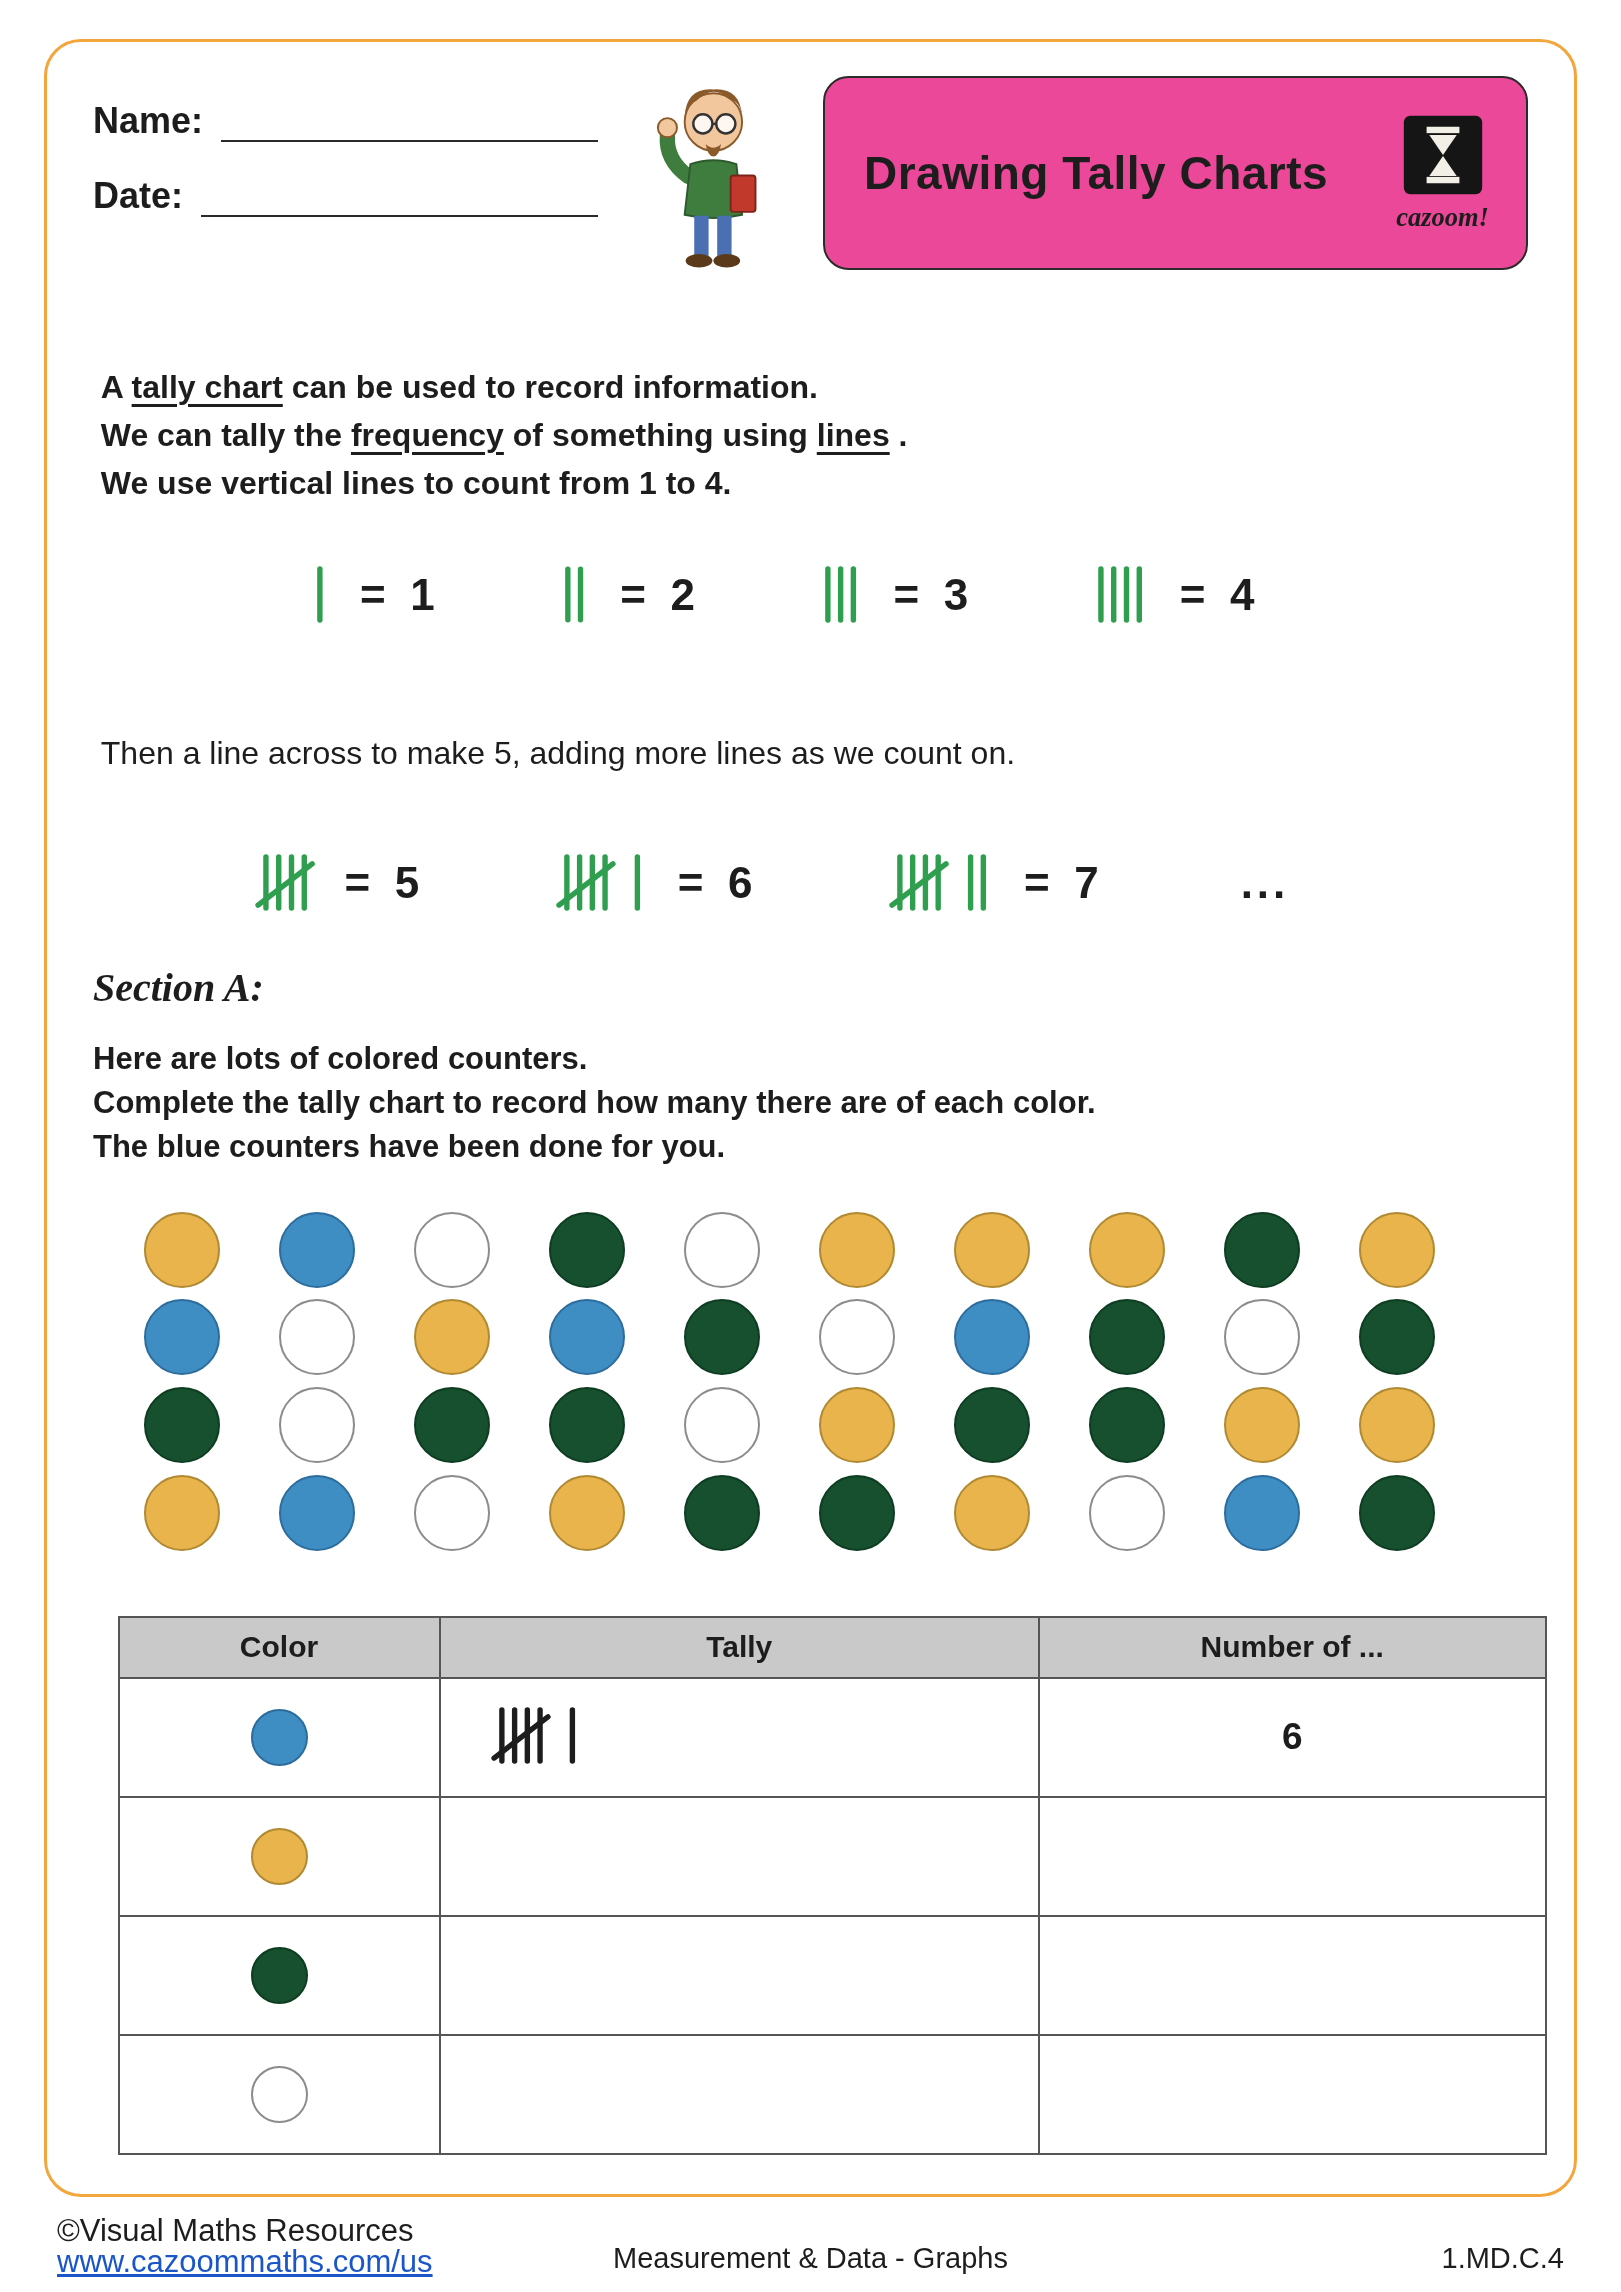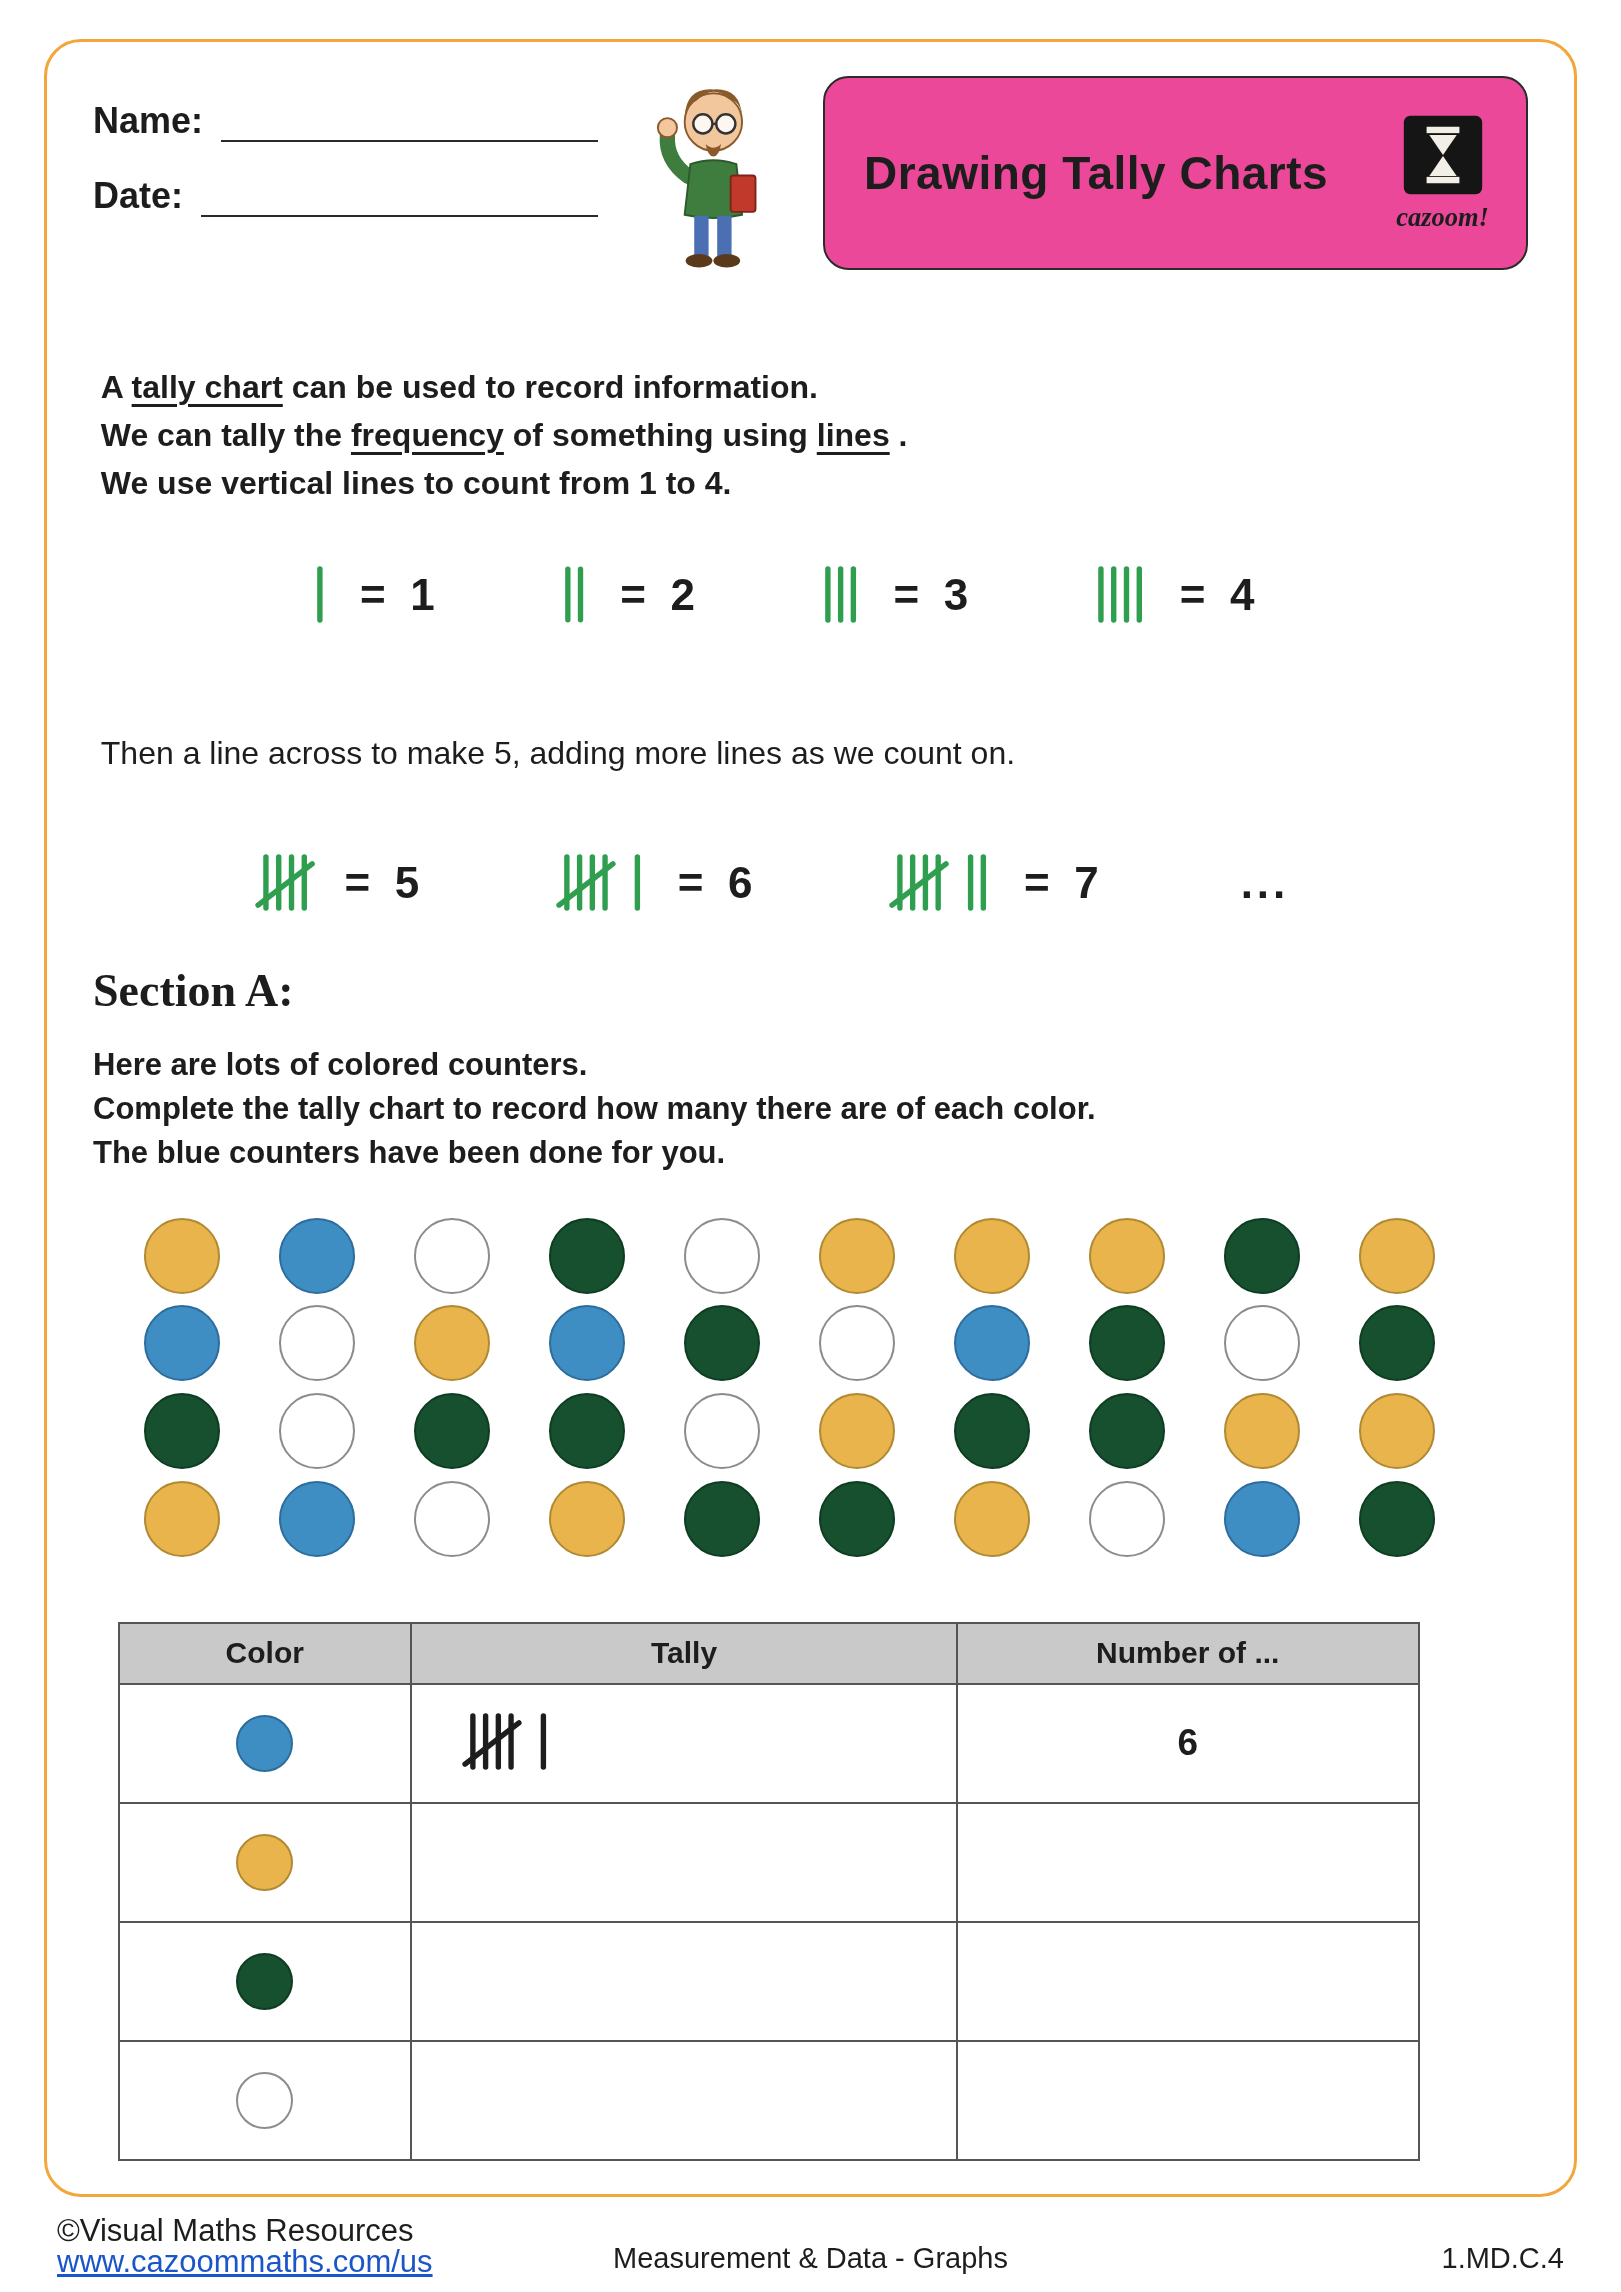--- a/index.html
+++ b/index.html
@@ -42,41 +42,41 @@
   .tally svg{ overflow:visible; display:block; }
   .tally-green{ color:var(--c-tally_green); }
   .tally-dark{ color:#1d1d1d; }
   .tally-label{ font-size:44px; font-weight:700; white-space:pre; }
   .ellipsis{ font-size:44px; font-weight:700; letter-spacing:3.9px; }
 
   .line-across{ margin:110px 0 0 7.8px; font-size:32px; font-weight:400; }
 
   
   .section-a-heading{
-    margin-top:51px; font-family:"Liberation Serif", serif; 
-    font-weight:700; font-size:46px;
+    margin-top:51px; font-family:"Liberation Serif", serif; font-style:italic;
+    font-weight:700; font-size:40px;
   }
   .instructions{ margin-top:25.5px; font-size:31px; font-weight:700; line-height:44px; }
 
   
   .counters-grid{
     margin:43px 0 0 51px;
     display:grid; grid-template-columns:repeat(10, 76px);
     column-gap:59px; row-gap:11.8px; width:max-content;
   }
   .counter{ width:76px; height:76px; border-radius:50%; }
   .counter[data-color="orange"]{ background:var(--c-orange); border:2px solid #b08a33; }
   .counter[data-color="blue"]  { background:var(--c-blue);   border:2px solid #2d6d9d; }
   .counter[data-color="green"] { background:var(--c-green);  border:2px solid #0e3d22; }
   .counter[data-color="white"] { background:var(--c-white_counter); border:2px solid #8c8c8c; }
   .counter-sm{ width:57px; height:57px; margin:0 auto; }
 
   
   .tally-table{
-    margin:65px 0 0 24.5px; width:1302px; border-collapse:collapse;
+    margin:65px 0 0 24.5px; width:1429px; border-collapse:collapse;
     border:2px solid #555;
   }
   .tally-table th, .tally-table td{ border:2px solid #555; }
   .tally-table th{
     background:var(--c-table_header_bg); height:61px; font-size:30px; font-weight:700; text-align:center;
   }
   .tally-table td{ height:119px; vertical-align:middle; }
   .col-color{ width:22.5%; } .col-tally{ width:42%;margin-top:40px; } .col-number{ width:35.5%; }
   .cell-tally{ padding-left:55px; }
   .cell-number{ text-align:center; font-size:37px; font-weight:700; }

